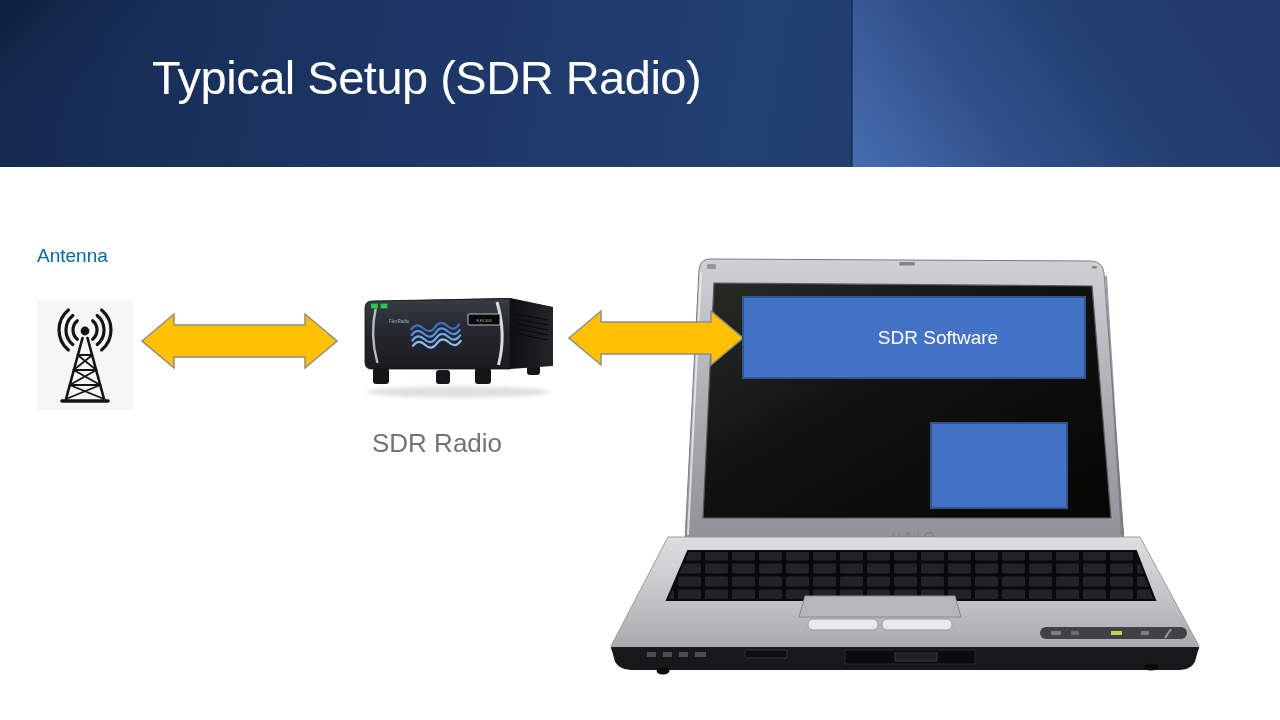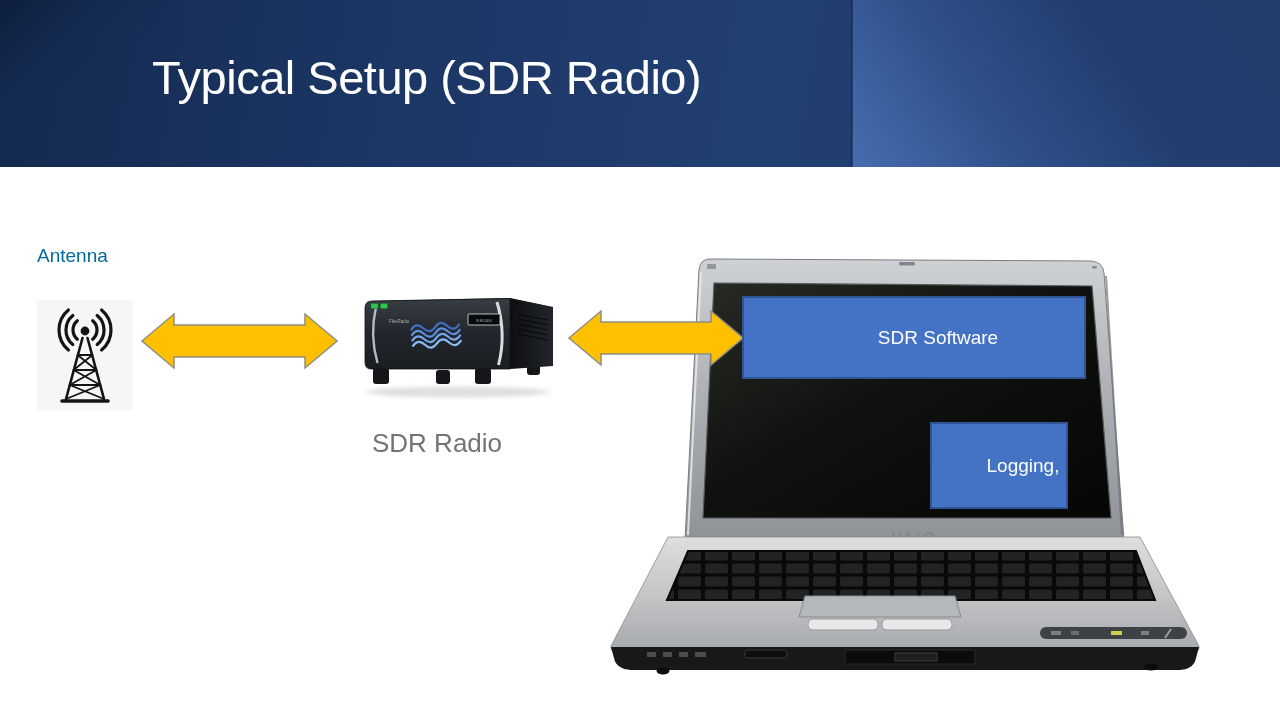--- a/index.html
+++ b/index.html
@@ -235,14 +235,13 @@
 
   <ellipse cx="68" cy="421" rx="6.5" ry="3.5" fill="#0b0b0b"></ellipse>
   <ellipse cx="556" cy="417" rx="7" ry="3.5" fill="#0b0b0b"></ellipse>
 </svg>
 
 <div class="abs callout callout-sdr">
   <div class="line">SDR Software</div>
 </div>
 
 <div class="abs callout callout-log">
-  <div class="line">Logging,</div>
 </div>
 
 </body></html>

